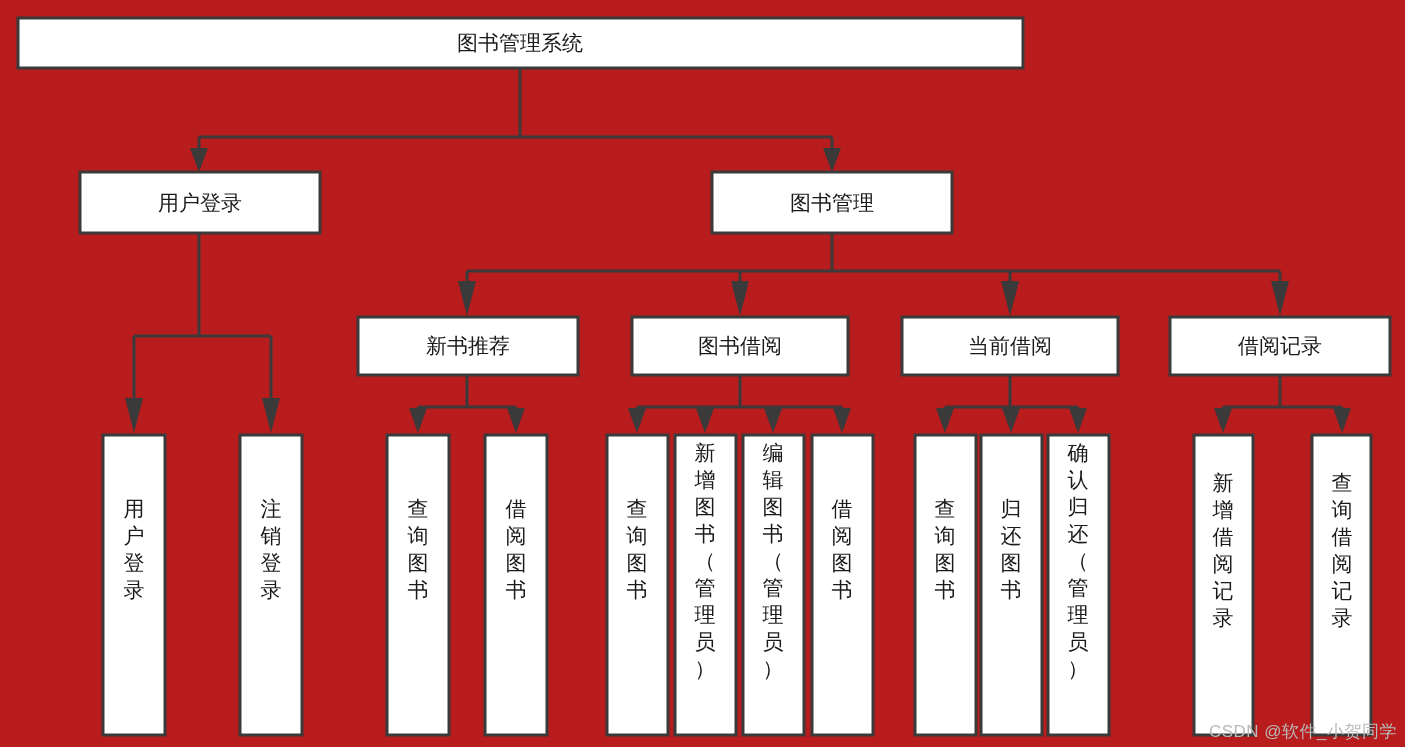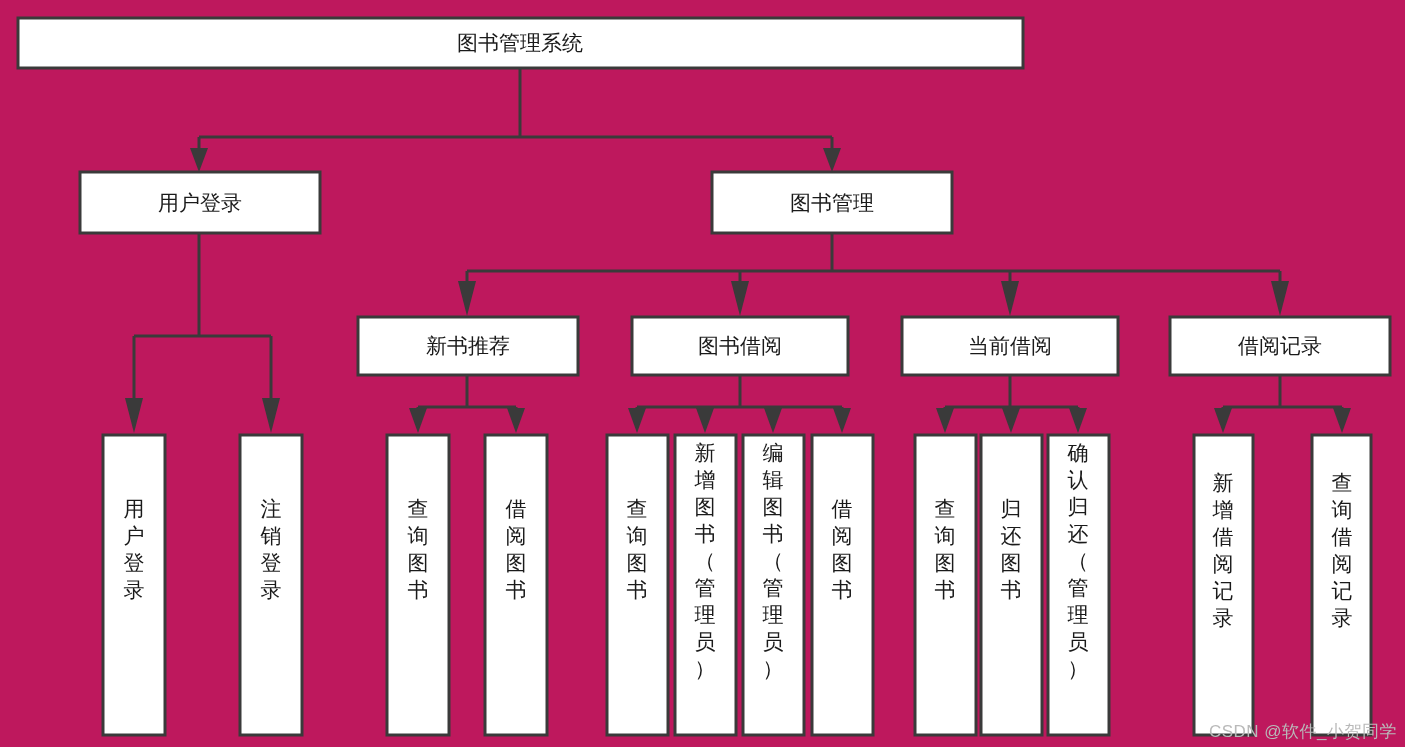--- a/index.html
+++ b/index.html
@@ -10,21 +10,21 @@
   body {
     width: 1405px;
     height: 747px;
     overflow: hidden;
     font-family: "Liberation Sans", "DejaVu Sans", sans-serif;
   }
   #diagram-root {
     position: relative;
     width: 1405px;
     height: 747px;
-    background: #be185d;
+    background: #b91c1c;
   }
   svg.diagram-canvas {
     position: absolute;
     left: 0;
     top: 0;
     width: 1405px;
     height: 747px;
     display: block;
   }
   .node-box {

